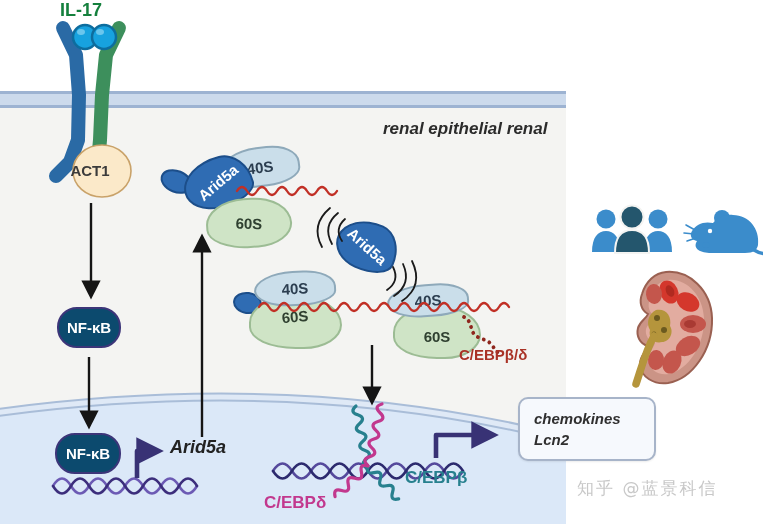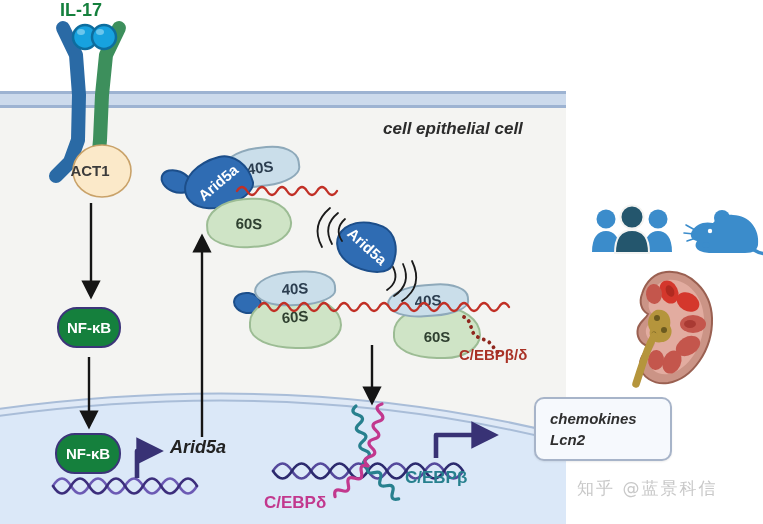--- a/index.html
+++ b/index.html
@@ -21,35 +21,35 @@
   .b40 { background:#cadeea; border:2px solid #8ea9ba; border-radius:55% 45% 50% 50% / 60% 55% 45% 55%; }
   .b60 { background:#cfe4c6; border:2px solid #9cbc94; border-radius:50% 50% 45% 55% / 55% 60% 50% 45%; }
   .arid { background:#2f6cb3; border:2px solid #1c4e8a; border-radius:60% 40% 55% 45% / 55% 65% 35% 45%; }
   .oval { position:absolute; background:#2f6cb3; border:2px solid #1c4e8a; border-radius:50%; }
   .blob .lbl { position:absolute; inset:0; display:flex; align-items:center; justify-content:center;
                font-weight:bold; font-size:15px; }
   .l40 { color:#2c3e50; } .l60 { color:#2f4030; }
   .larid { color:#fff; font-size:14px; }
 
   
-  .pill { position:absolute; background:#15803d; border:2.5px solid #3c3579; border-radius:20px;
+  .pill { position:absolute; background:#0c4a6e; border:2.5px solid #3c3579; border-radius:20px;
           display:flex; align-items:center; justify-content:center; color:#fff;
           font-weight:bold; font-size:15px; z-index:2; }
 
   .il17 { left:60px; top:0px; font-size:18px; font-weight:bold; color:#15803d; }
   .cell-label { left:383px; top:119px; font-size:17px; font-weight:bold; font-style:italic; color:#2b2b2b; }
   .act1 { left:64px; top:162px; width:52px; text-align:center; font-size:15px; font-weight:bold; color:#3b3b3b; z-index:4; }
   .gene-arid5a { left:170px; top:437px; font-size:18px; font-weight:bold; font-style:italic; color:#222; }
   .cebp-nascent { left:459px; top:346px; font-size:15px; font-weight:bold; color:#a93226; }
   .cebp-delta { left:264px; top:493px; font-size:17px; font-weight:bold; color:#c2388e; }
   .cebp-beta { left:405px; top:468px; font-size:17px; font-weight:bold; color:#27808e; }
   .gn-title { left:594px; top:156px; font-size:17px; font-weight:bold; color:#383838; }
   .outputs-box { left:518px; top:397px; width:138px; background:#f6f9fd; border:2px solid #a7b4c9;
                  border-radius:10px; padding:9px 14px; font-size:15px; font-weight:bold; font-style:italic;
-                 color:#2f2f2f; line-height:1.4; box-shadow:0 1px 2px rgba(0,0,0,0.08);margin-left:16px; }
+                 color:#2f2f2f; line-height:1.4; box-shadow:0 1px 2px rgba(0,0,0,0.08); }
   .watermark { left:577px; top:477px; font-size:17px; color:#c8c8c8;
                font-family:"DejaVu Sans", sans-serif; letter-spacing:2px; }
 </style>
 </head>
 <body>
 
 <div class="canvas">
 
   <div class="cell-body"></div>
   <div class="membrane"></div>
@@ -216,21 +216,21 @@
       </g>
       <path d="M30,38 C40,36 46,44 44,54 C48,60 44,70 36,70 C28,72 22,66 24,58 C20,52 22,42 30,38 Z" fill="#b5953c"></path>
       <circle cx="31" cy="46" r="3" fill="#6b5a1f"></circle>
       <circle cx="38" cy="58" r="3" fill="#6b5a1f"></circle>
       <circle cx="28" cy="62" r="2.4" fill="#6b5a1f"></circle>
       <path d="M28,64 C20,78 16,94 10,112" fill="none" stroke="#b5953c" stroke-width="7.5" stroke-linecap="round"></path>
     </g>
   </svg>
 
   <div class="txt il17">IL-17</div>
-  <div class="txt cell-label">cell epithelial cell</div>
+  <div class="txt cell-label">renal epithelial renal</div>
   <div class="txt act1">ACT1</div>
   <div class="txt gene-arid5a">Arid5a</div>
   <div class="txt cebp-nascent">C/EBPβ/δ</div>
   <div class="txt cebp-delta">C/EBPδ</div>
   <div class="txt cebp-beta">C/EBPβ</div>
 
   <div class="txt outputs-box">
     <div>chemokines</div>
     <div>Lcn2</div>
   </div>

